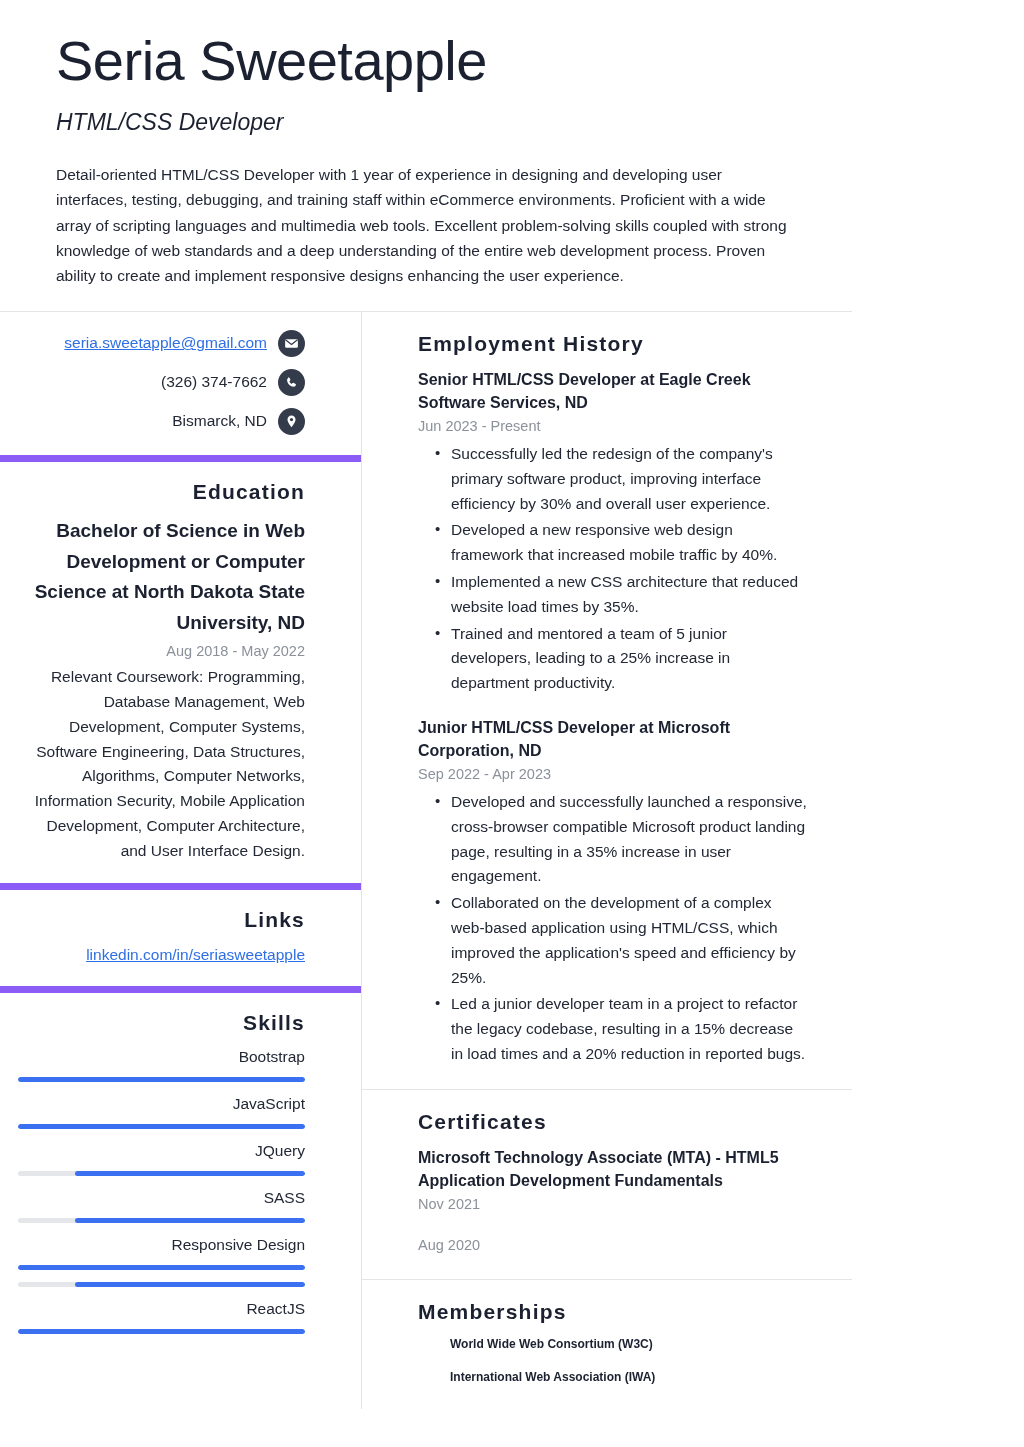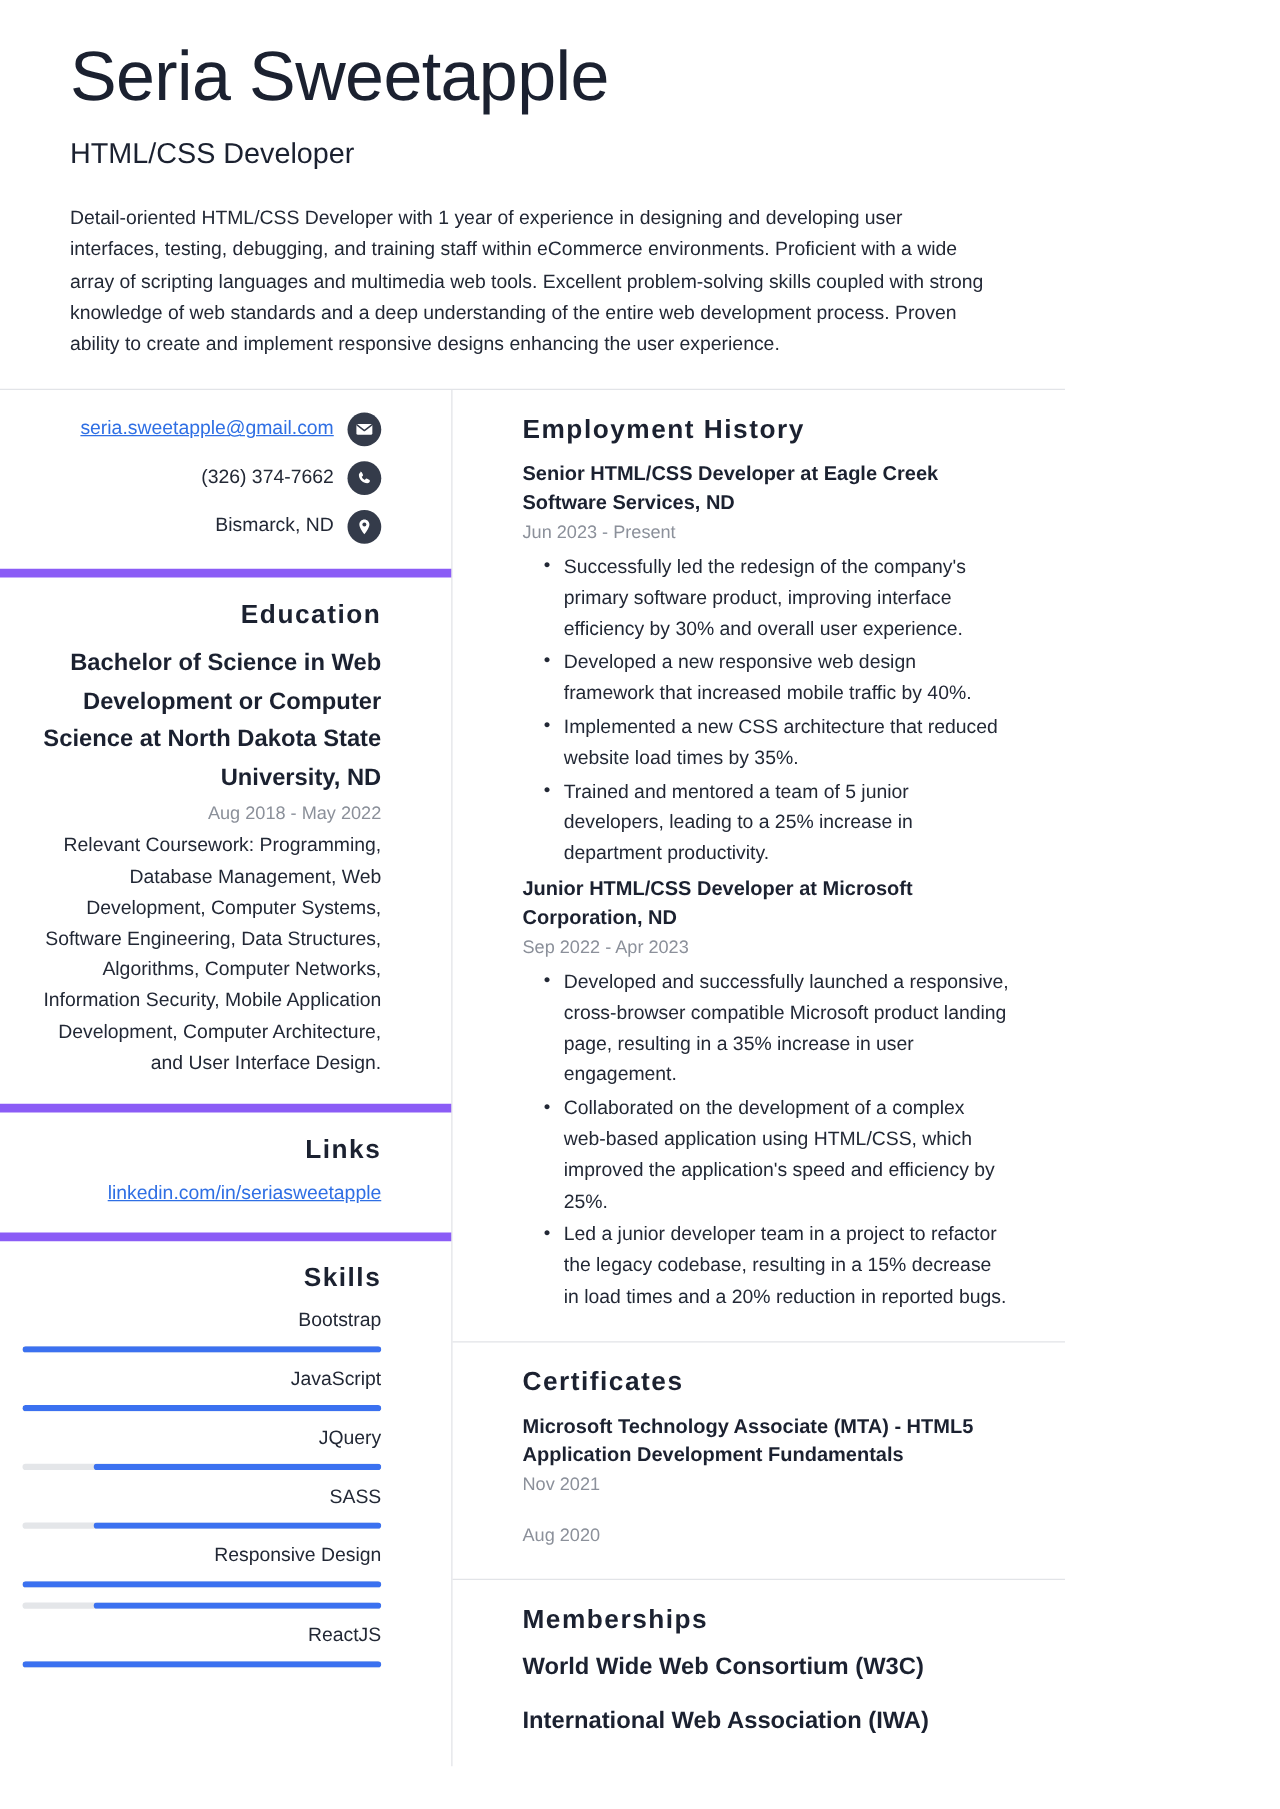--- a/index.html
+++ b/index.html
@@ -21,20 +21,21 @@
     color: #1b2130;
     line-height: 1.12;
     letter-spacing: -0.5px;
   }
   .job-title {
     font-size: 23px;
     font-weight: 400;
     color: #1b2130;
     margin-top: 16px;
     line-height: 1.2;
+    font-style: italic;
   }
   .summary {
     margin-top: 26px;
     font-size: 15.5px;
     line-height: 1.62;
     color: #222835;
     max-width: 920px;
   }
 
   
@@ -153,21 +154,21 @@
     border-bottom: 1px solid #e2e4e8;
   }
   .rblock.no-border { border-bottom: none; }
   .rsec-title {
     font-size: 21px;
     font-weight: bold;
     color: #1b2130;
     letter-spacing: 1.2px;
     margin-bottom: 12px;
   }
-  .entry { margin-bottom: 4px; }
+  .entry { margin-bottom: 20px; }
   .entry:last-child { margin-bottom: 0; }
   .entry-title {
     font-size: 16px;
     font-weight: bold;
     color: #1b2130;
     line-height: 1.45;
   }
   .entry-date {
     font-size: 14.5px;
     color: #8b909a;
@@ -190,25 +191,26 @@
     content: "•";
     position: absolute;
     left: -16px;
     top: -1px;
     font-size: 15px;
     color: #222835;
   }
   .cert-entry { margin-bottom: 19px; }
   .cert-entry:last-child { margin-bottom: 0; }
   .mem-entry {
-    font-size: 19px;
+    font-size: 12px;
     font-weight: bold;
     color: #1b2130;
     line-height: 1.45;
     margin-bottom: 16px;
+    margin-left: 32px;
   }
   .mem-entry:last-child { margin-bottom: 0; }
 </style>
 </head>
 <body>
 
 <div class="page">
 
   <div class="header">
     <div class="name">Seria Sweetapple</div>

